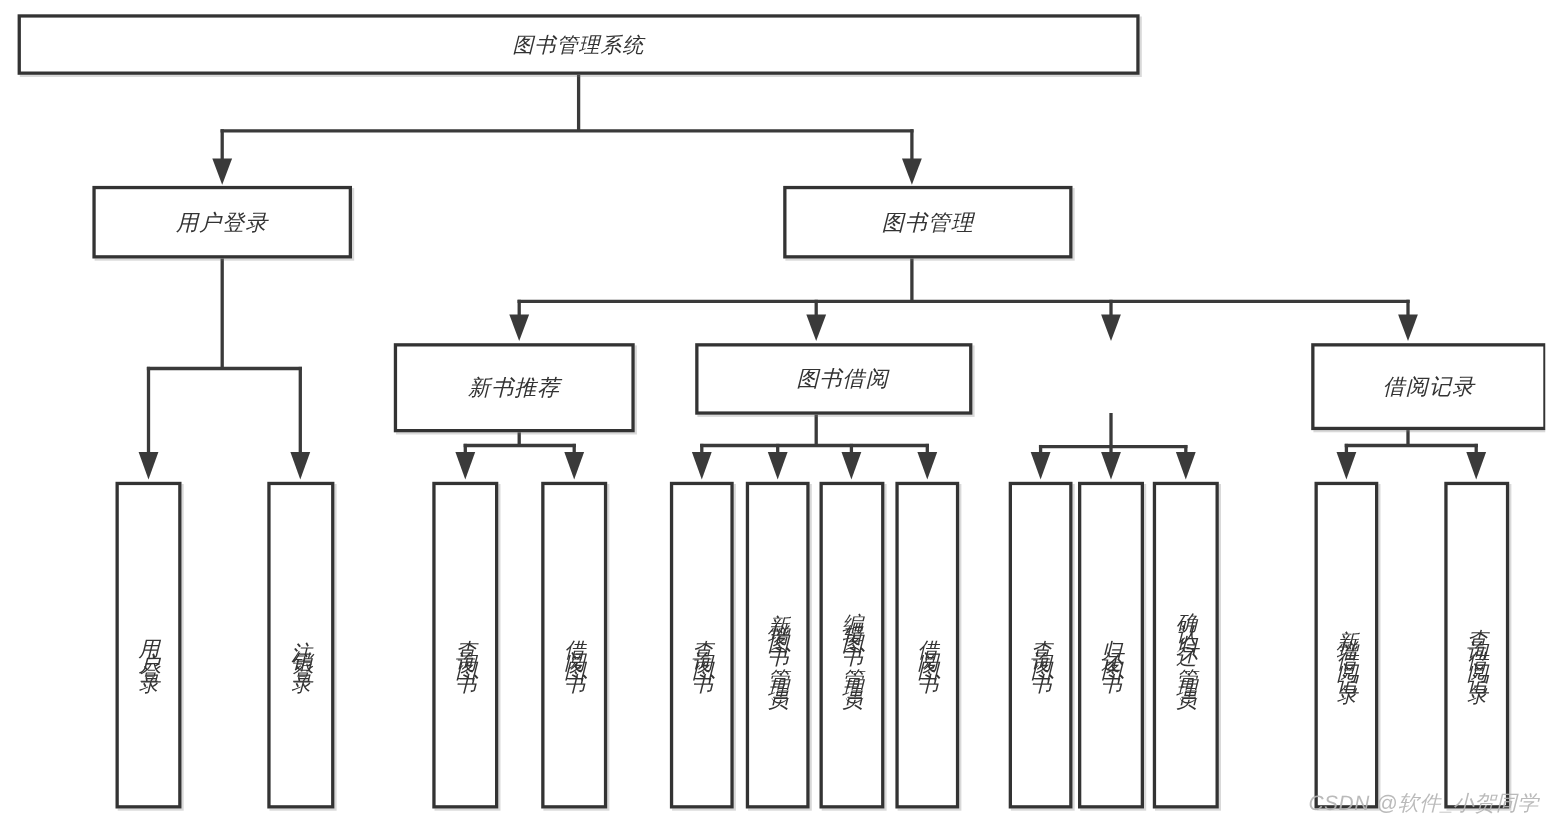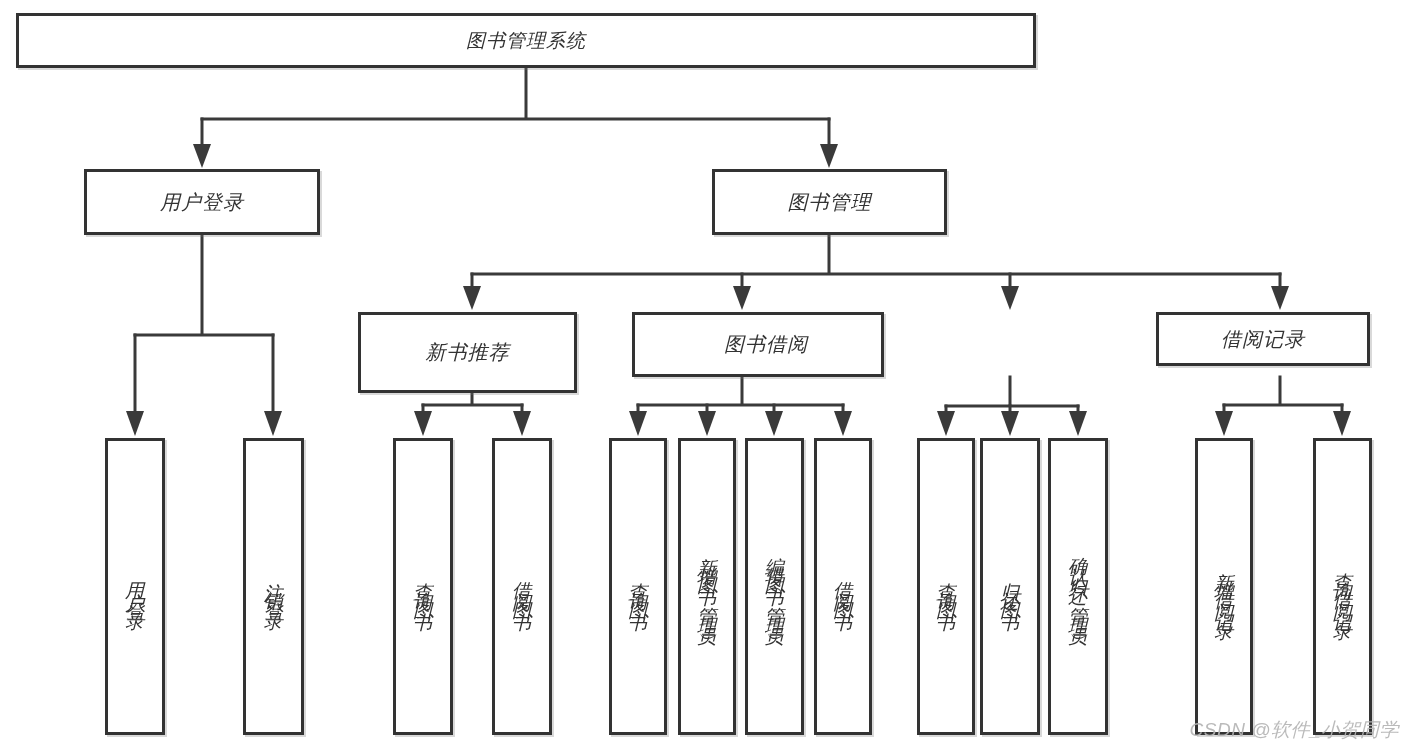--- a/index.html
+++ b/index.html
@@ -133,25 +133,25 @@
       <path class="shaft" d="M1224 405 V413"></path>
       <polygon points="1215,411 1233,411 1224,436"></polygon>
       <path class="shaft" d="M1342 405 V413"></path>
       <polygon points="1333,411 1351,411 1342,436"></polygon>
     </g>
   </svg>
 
   <div class="box hbox root" style="left:16px; top:13px; width:1020px; height:55px;">图书管理系统</div>
 
   <div class="box hbox" style="left:84px; top:169px; width:236px; height:66px;">用户登录</div>
-  <div class="box hbox" style="left:712px; top:169px; width:235px; height:66px;">图书管理</div>
+  <div class="box hbox" style="left:712px; top:169px; width:263px; height:66px;">图书管理</div>
 
   <div class="box hbox" style="left:358px; top:312px; width:219px; height:81px;">新书推荐</div>
   <div class="box hbox" style="left:632px; top:312px; width:252px; height:65px;padding-left:16px;">图书借阅</div>
-  <div class="box hbox" style="left:1156px; top:312px; width:214px; height:54px;">借阅记录</div>
+  <div class="box hbox" style="left:1192px; top:312px; width:214px; height:79px;">借阅记录</div>
 
   <div class="box vbox" style="left:105px; top:438px; width:60px; height:297px;">用户登录</div>
   <div class="box vbox" style="left:243px; top:438px; width:61px; height:297px;">注销登录</div>
 
   <div class="box vbox" style="left:393px; top:438px; width:60px; height:297px;">查询图书</div>
   <div class="box vbox" style="left:492px; top:438px; width:60px; height:297px;">借阅图书</div>
 
   <div class="box vbox" style="left:609px; top:438px; width:58px; height:297px;">查询图书</div>
   <div class="box vbox" style="left:678px; top:438px; width:58px; height:297px;">新增图书（管理员）</div>
   <div class="box vbox" style="left:745px; top:438px; width:59px; height:297px;">编辑图书（管理员）</div>

